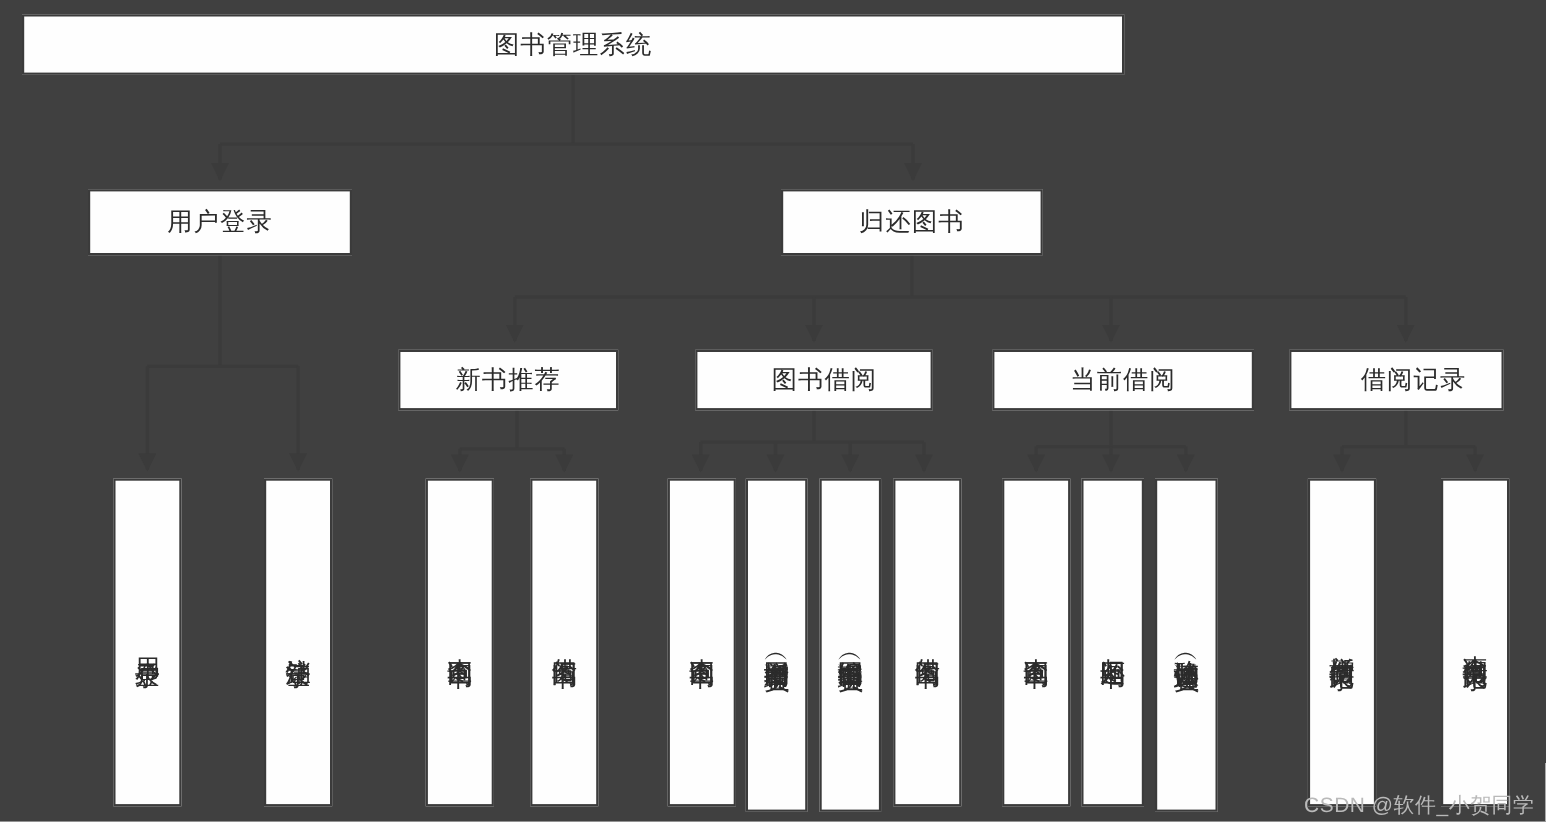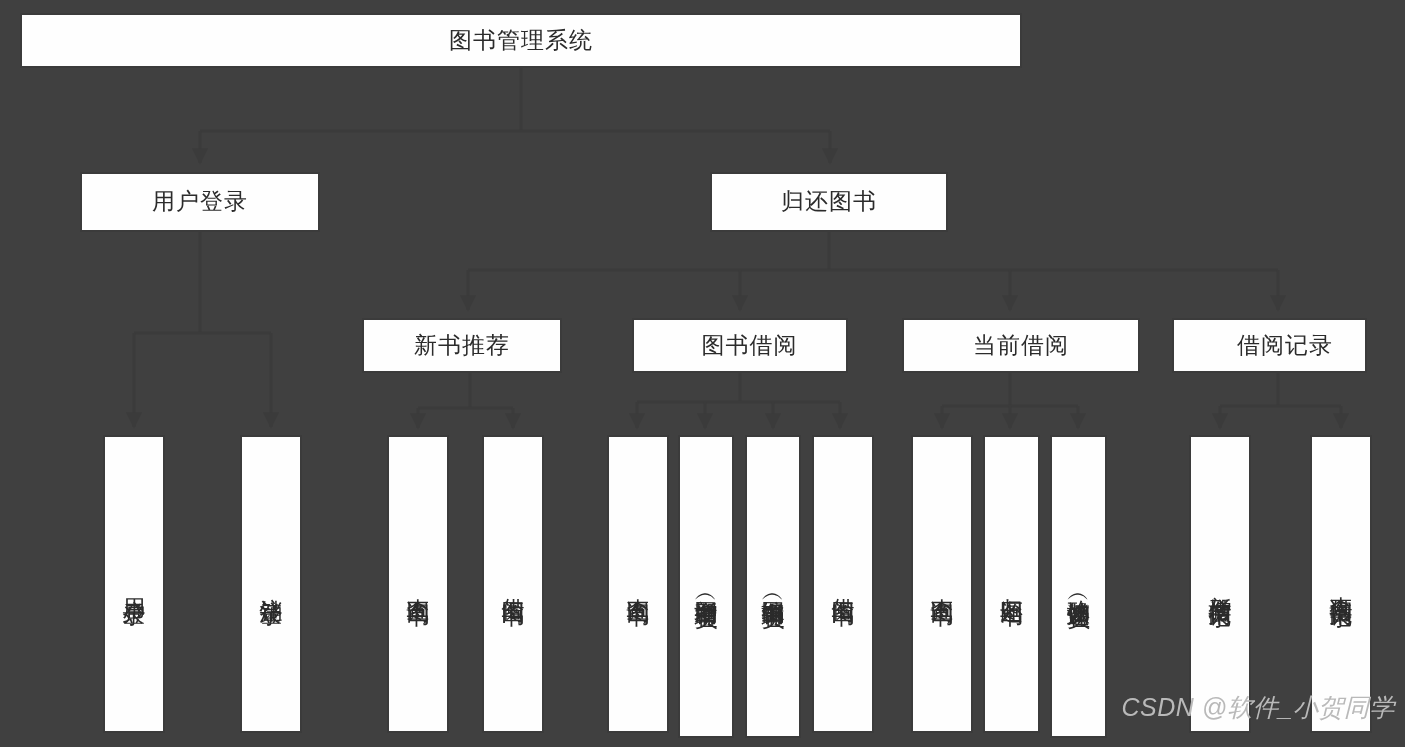--- a/index.html
+++ b/index.html
@@ -53,27 +53,26 @@
     letter-spacing: 2px;
     white-space: nowrap;
     text-align: center;
   }
   .node.vert.tall .label {
     letter-spacing: 1px;
   }
   #watermark {
     position: absolute;
     right: 10px;
-    bottom: 23px;
-    font-size: 25px;
+    bottom: 2px;
+    font-size: 19px;
     color: #b9b9b9;
     letter-spacing: 0.5px;
     white-space: nowrap;
     user-select: none;
-    font-style: italic;
   }
 </style>
 </head>
 <body>
 
 <div id="canvas">
 
   <svg id="edges" viewBox="0 0 1405 747">
     <defs>
       <marker id="arrow" viewBox="0 0 10 10" refX="9" refY="5" markerWidth="5.5" markerHeight="5.5" orient="auto-start-reverse">

